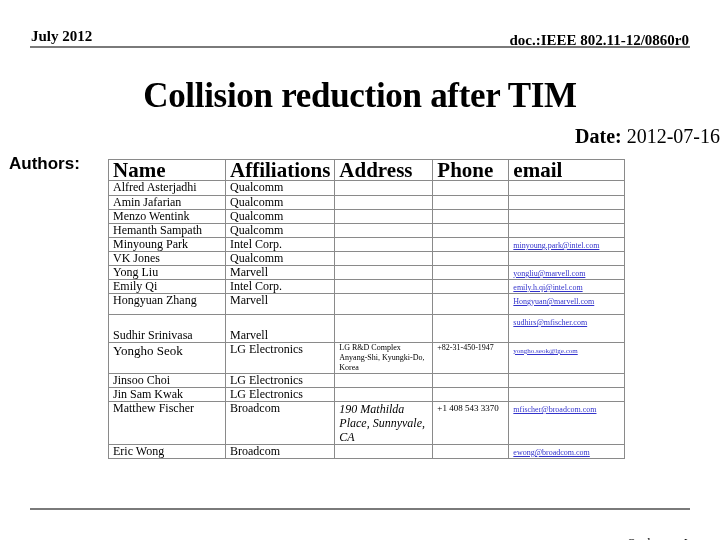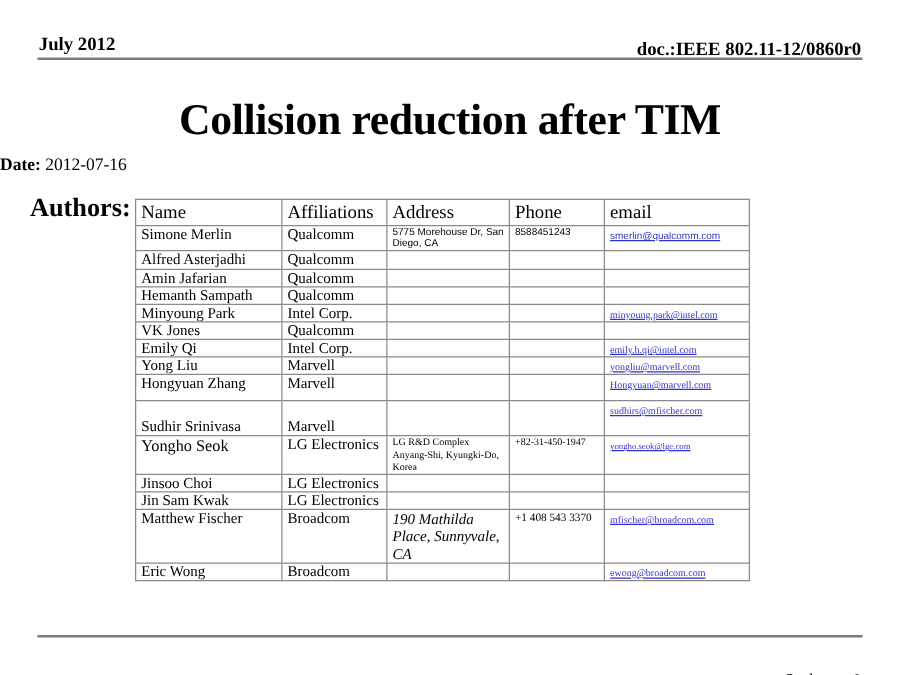--- a/index.html
+++ b/index.html
@@ -1,26 +1,26 @@
 <!DOCTYPE html>
 <html><head>
   <meta charset="utf-8">
   <style>
     html, body { margin: 0; padding: 0; background: #ffffff; }
     body { width: 720px; height: 540px; position: relative; overflow: hidden; font-family: "Liberation Serif", serif; color: #000; }
     .hdr-left { position: absolute; left: 31px; top: 28px; font-weight: bold; font-size: 15px; }
     .hdr-right { position: absolute; right: 31px; top: 32px; font-weight: bold; font-size: 15px; }
     .hdr-line { position: absolute; left: 30px; top: 46px; width: 660px; height: 2px; background: #7a7a7a; }
     .title { position: absolute; left: 0; width: 720px; top: 76px; text-align: center; font-weight: bold; font-size: 35px; letter-spacing: -0.3px; }
-    .date { position: absolute; left: 0; width: 720px; top: 125px; text-align: left; font-size: 14px; }
+    .date { position: absolute; left: 0; width: 720px; top: 125px; text-align: right; font-size: 20px; }
     .date b { font-weight: bold; }
-    .authors { position: absolute; left: 24px; top: 154px; font-family: Liberation Serif, serif; font-weight: bold; font-size: 21px; }
+    .authors { position: absolute; left: 9px; top: 154px; font-family: Liberation Sans, sans-serif; font-weight: bold; font-size: 17px; }
     table.auth { position: absolute; left: 108px; top: 159px; border-collapse: collapse; }
     table.auth td, table.auth th { border: 1px solid #8a8a8a; padding: 0 4px; vertical-align: top; text-align: left; font-size: 12px; line-height: 13px; white-space: nowrap; overflow: hidden; }
-    table.auth th { font-weight: normal; font-size: 15px; line-height: 20px; }
+    table.auth th { font-weight: bold; font-size: 21px; line-height: 20px; }
     .c-name { width: 108px; }
     .c-aff { width: 75px; }
     .c-addr { width: 89px; }
     .c-phone { width: 67px; }
     .c-email { width: 107px; }
     .sans { font-family: "Liberation Sans", sans-serif; font-size: 8px !important; line-height: 9px !important; white-space: normal !important; }
     .small { font-size: 8px !important; line-height: 10px !important; }
     .smallwrap { font-size: 8px !important; line-height: 10px !important; white-space: normal !important; }
     .medwrap { font-size: 12px !important; line-height: 14px !important; white-space: normal !important; font-style: italic; }
     a.mail { color: #3333cc; text-decoration: underline; font-size: 8px; line-height: 10px; }
@@ -46,36 +46,36 @@
 <table class="auth">
   <tbody>
       <tr>
     <th class="c-name">Name</th>
     <th class="c-aff">Affiliations</th>
     <th class="c-addr">Address</th>
     <th class="c-phone">Phone</th>
     <th class="c-email">email</th>
   </tr>
 
-  <tr style="height:20px">
-    <td>Simone Merlin</td>
-    <td>Qualcomm</td>
-    <td class="sans">5775 Morehouse Dr, San Diego, CA</td>
-    <td class="sans">8588451243</td>
-    <td><a class="mail sans">smerlin@qualcomm.com</a></td>
-  </tr>
   <tr style="height:15px">
     <td>Alfred Asterjadhi</td>
     <td>Qualcomm</td>
     <td></td>
         <td></td>
         <td></td>
   </tr>
   <tr style="height:14px">
     <td>Amin Jafarian</td>
+    <td>Qualcomm</td>
+    <td></td>
+        <td></td>
+        <td></td>
+  </tr>
+  <tr style="height:14px">
+    <td>Menzo Wentink</td>
     <td>Qualcomm</td>
     <td></td>
         <td></td>
         <td></td>
   </tr>
   <tr style="height:14px">
     <td>Hemanth Sampath</td>
     <td>Qualcomm</td>
     <td></td>
         <td></td>
@@ -89,32 +89,32 @@
     <td><a class="mail">minyoung.park@intel.com</a></td>
   </tr>
   <tr style="height:14px">
     <td>VK Jones</td>
     <td>Qualcomm</td>
     <td></td>
         <td></td>
         <td></td>
   </tr>
   <tr style="height:14px">
+    <td>Yong Liu</td>
+    <td>Marvell</td>
+    <td></td>
+        <td></td>
+    <td><a class="mail">yongliu@marvell.com</a></td>
+  </tr>
+  <tr style="height:14px">
     <td>Emily Qi</td>
     <td>Intel Corp.</td>
     <td></td>
         <td></td>
     <td><a class="mail">emily.h.qi@intel.com</a></td>
-  </tr>
-  <tr style="height:14px">
-    <td>Yong Liu</td>
-    <td>Marvell</td>
-    <td></td>
-        <td></td>
-    <td><a class="mail">yongliu@marvell.com</a></td>
   </tr>
   <tr style="height:21px">
     <td>Hongyuan Zhang</td>
     <td>Marvell</td>
     <td></td>
         <td></td>
     <td><a class="mail">Hongyuan@marvell.com</a></td>
   </tr>
   <tr style="height:28px">
     <td style="vertical-align:bottom">Sudhir Srinivasa</td>

